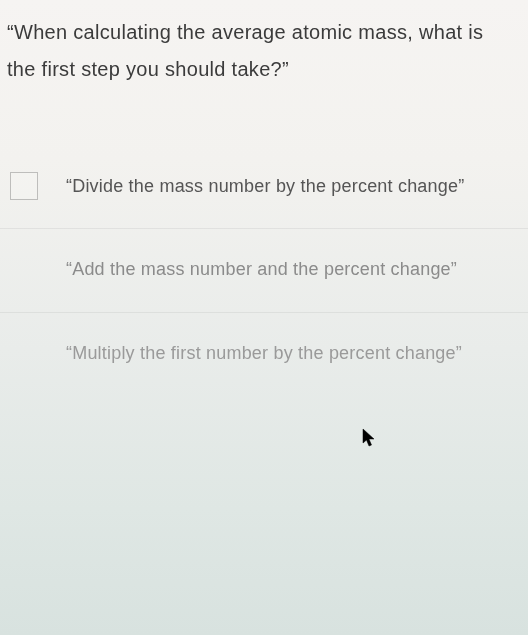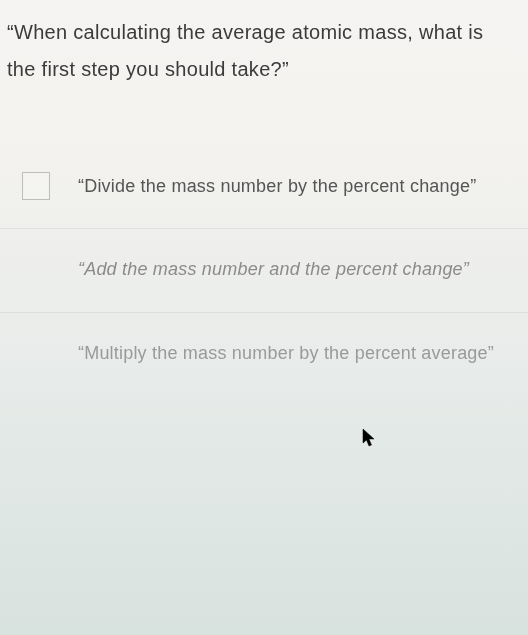--- a/index.html
+++ b/index.html
@@ -18,42 +18,42 @@
     letter-spacing: 0.3px;
     color: #3b3b3b;
     font-weight: 500;
   }
   .options {
     margin-top: 48px;
   }
   .option {
     display: flex;
     align-items: flex-start;
-    padding: 24px 22px 26px 22px;
+    padding: 24px 22px 26px 10px;
     border-bottom: 1px solid rgba(0,0,0,0.06);
   }
   .option:last-child { border-bottom: none; }
   .checkbox {
     width: 28px;
     height: 28px;
     border: 1px solid rgba(0,0,0,0.22);
     background: rgba(255,255,255,0.15);
     flex: 0 0 28px;
     margin-top: 2px;
     margin-right: 28px;
   }
   .checkbox.hidden { visibility: hidden; }
   .opt-text {
     font-size: 18px;
     line-height: 1.8;
     letter-spacing: 0.2px;
     color: #555;
   }
   .faded1 .opt-text { color: #6b6b6b; }
-  .faded2 .opt-text { color: #8b8b8b; font-style: italic; }
+  .faded2 .opt-text { color: #8b8b8b; }
   .faded3 .opt-text { color: #9a9a9a; }
   .cursor {
     position: absolute;
     left: 362px;
     top: 428px;
     pointer-events: none;
   }
 </style>
 </head>
 <body>
@@ -68,20 +68,20 @@
   </div>
 
 
   <div class="option faded2">
     <div class="checkbox hidden"></div>
     <div class="opt-text">“Add the mass number and the percent change”</div>
   </div>
 
   <div class="option faded3">
     <div class="checkbox hidden"></div>
-    <div class="opt-text">“Multiply the mass number by the percent average”</div>
+    <div class="opt-text">“Multiply the first number by the percent change”</div>
   </div>
 
 </div>
 
 <svg class="cursor" width="16" height="20" viewBox="0 0 16 20">
   <path d="M1 1 L1 15 L4.5 12 L7 18 L9.5 17 L7 11 L12 11 Z" fill="#000" stroke="#000" stroke-width="0.5"></path>
 </svg>
 
 </body></html>

